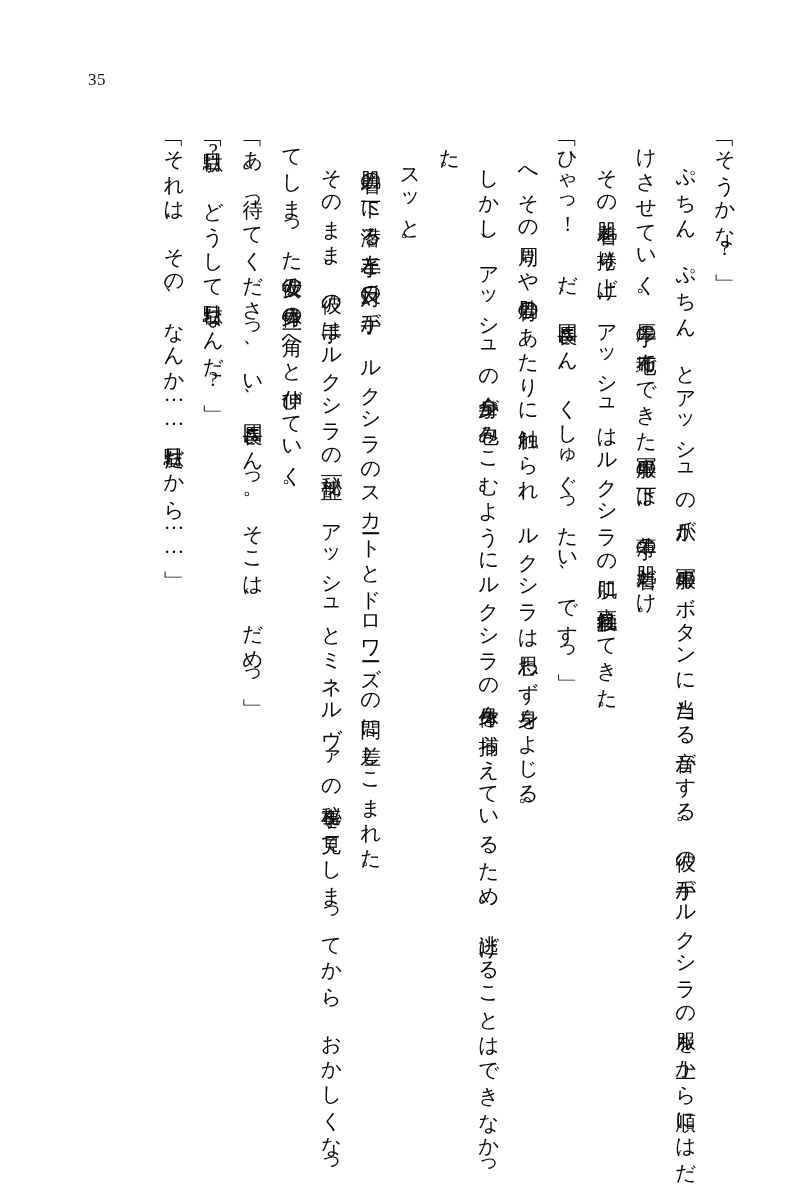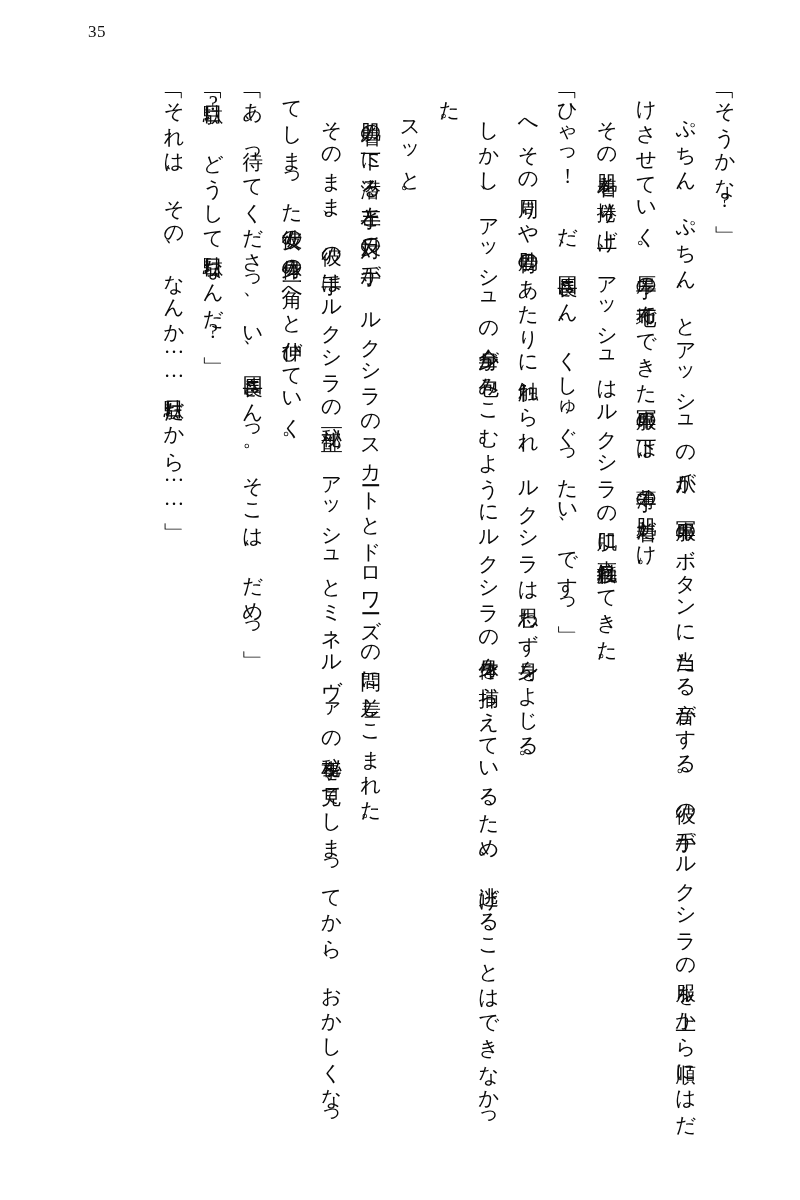--- a/index.html
+++ b/index.html
@@ -14,20 +14,21 @@
     color: #000000;
     overflow: hidden;
     position: relative;
   }
 
   .page {
     position: relative;
     width: 800px;
     height: 913px;
     box-sizing: border-box;
+    margin-top: 48px;
   }
 
   .page-number {
     position: absolute;
     top: 22px;
     left: 88px;
     font-size: 17px;
     letter-spacing: 0.5px;
     color: #111;
   }

